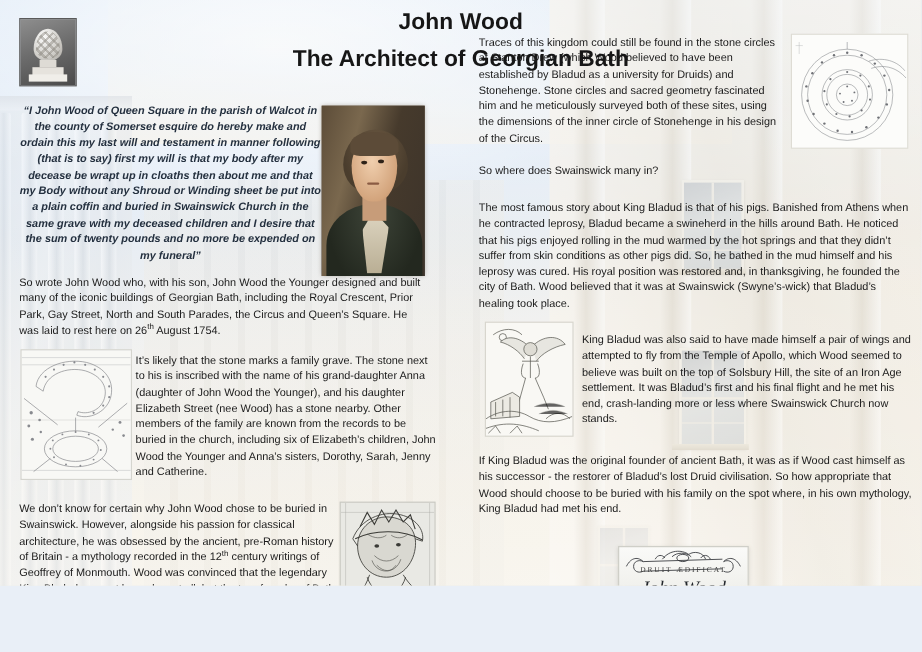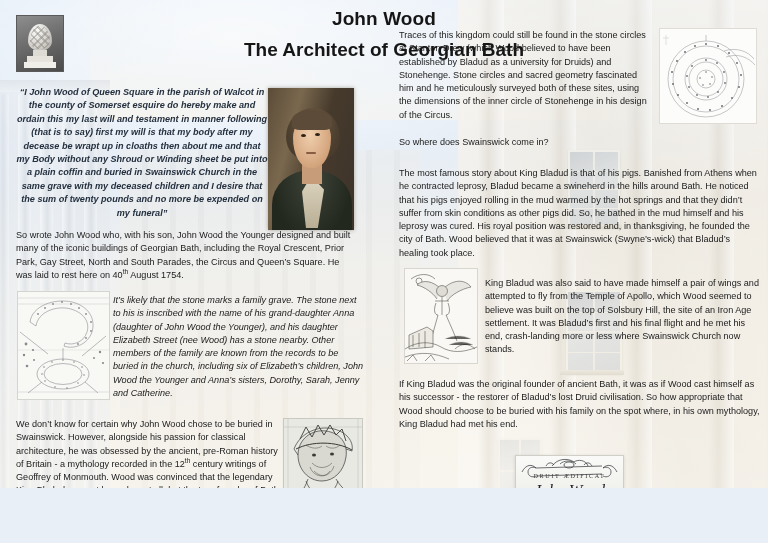--- a/index.html
+++ b/index.html
@@ -95,21 +95,21 @@
   .acorn .base{position:absolute;left:50%;margin-left:-16px;top:46px;width:32px;height:6px;background:#f0eee9;}
 
   .will{
     position:absolute;left:16px;top:86px;width:252px;
     font-size:9.1px;line-height:13.4px;font-style:italic;font-weight:bold;
     color:#24303f;
     text-align:center;
   }
   .para{color:#1b1b1b;font-size:9.1px;line-height:13.3px;}
   .p-wrote{position:absolute;left:16px;top:229px;width:336px;}
-  .p-grave{position:absolute;left:113px;top:294px;width:252px;font-style:italic;}
+  .p-grave{position:absolute;left:113px;top:294px;width:252px;}
   .p-swains{position:absolute;left:16px;top:418px;width:268px;}
 
   .p-traces{position:absolute;left:399px;top:29px;width:252px;}
   .p-where{position:absolute;left:399px;top:136px;width:300px;}
   .p-pigs{position:absolute;left:399px;top:167px;width:360px;}
   .p-wings{position:absolute;left:485px;top:277px;width:277px;}
   .p-final{position:absolute;left:399px;top:378px;width:362px;}
 
   sup{font-size:6.6px;vertical-align:super;line-height:0;}
 
@@ -248,21 +248,21 @@
         <div class="base"></div>
     </div>
 
     <div class="hdr">
       <h1>John Wood</h1>
       <h2>The Architect of Georgian Bath</h2>
     </div>
 
     <div class="will">“I John Wood of Queen Square in the parish of Walcot in the county of Somerset esquire do hereby make and ordain this my last will and testament in manner following (that is to say) first my will is that my body after my decease be wrapt up in cloaths then about me and that my Body without any Shroud or Winding sheet be put into a plain coffin and buried in Swainswick Church in the same grave with my deceased children and I desire that the sum of twenty pounds and no more be expended on my funeral”</div>
 
-    <div class="para p-wrote"><span>So wrote John Wood who, with his son, John Wood the Younger designed and built many of the iconic buildings of Georgian Bath, including the Royal Crescent, Prior Park, Gay Street, North and South Parades, the Circus and Queen’s Square.   He was laid to rest here on 40</span><sup>th</sup><span> August 1754.</span></div>
+    <div class="para p-wrote"><span>So wrote John Wood who, with his son, John Wood the Younger designed and built many of the iconic buildings of Georgian Bath, including the Royal Crescent, Prior Park, Gay Street, North and South Parades, the Circus and Queen’s Square.   He was laid to rest here on 26</span><sup>th</sup><span> August 1754.</span></div>
 
     <div class="para p-grave">It’s likely that the stone marks a family grave.   The stone next to his is inscribed with the name of his grand-daughter Anna (daughter of John Wood the Younger), and his daughter Elizabeth Street (nee Wood) has a stone nearby.  Other members of the family are known from the records to be buried in the church, including six of Elizabeth’s children, John Wood the Younger and Anna’s sisters, Dorothy, Sarah, Jenny and Catherine.</div>
 
     <div class="para p-swains"><span>We don’t know for certain why John Wood chose to be buried in Swainswick.   However, alongside his passion for classical architecture, he was  obsessed by the ancient, pre-Roman history of Britain - a mythology recorded in the 12</span><sup>th</sup><span> century writings of Geoffrey of Monmouth. Wood was convinced that the legendary King Bladud was not legendary at all, but the true founder of Bath, a city the size of Babylon and centre of an ancient Druidic kingdom.</span></div>
 
     <div class="portrait">
       <div class="bgpanel"></div>
       <div class="coat"></div>
       <div class="shirt"></div>
       <div class="neck"></div>
@@ -359,21 +359,21 @@
         <g stroke="#6a6a62" stroke-width=".35" opacity=".5">
           <path d="M0 8 L78 8"></path>
             <path d="M0 94 L78 94"></path>
           <path d="M4 0 L4 99"></path>
             <path d="M74 0 L74 99"></path>
         </g>
       </svg>
     </div>
 
     <div class="para p-traces">Traces of this kingdom could still be found in the stone circles at Stanton Drew (which Wood believed to have been established by Bladud as a university for Druids) and Stonehenge.   Stone circles and sacred geometry fascinated him and he meticulously surveyed both of these sites, using the dimensions of the inner circle of Stonehenge in his  design of the Circus.</div>
-    <div class="para p-where">So where does Swainswick come in?</div>
+    <div class="para p-where">So where does Swainswick many in?</div>
     <div class="para p-pigs">The most famous story about King Bladud is that of his pigs.  Banished from Athens  when he contracted leprosy, Bladud became a swineherd in the hills around Bath.   He noticed that his pigs enjoyed rolling in the mud warmed by the hot springs and that they didn’t suffer from skin conditions as other pigs did.  So, he bathed in the mud himself and his leprosy was cured.  His royal position was restored and, in thanksgiving, he founded the city of Bath.   Wood believed that it was at Swainswick (Swyne’s-wick) that  Bladud’s healing took place.</div>
     <div class="para p-final">If King Bladud was the original founder of ancient Bath, it was as if Wood cast himself as his successor - the restorer of Bladud’s lost Druid civilisation.  So how appropriate that Wood should choose to be buried with his family on the spot where, in his own mythology, King Bladud had met his end.</div>
     <div class="para p-wings">King Bladud was also said to have made himself a pair of wings and attempted to fly from the Temple of Apollo, which Wood seemed to believe was built on the top of Solsbury Hill, the site of an Iron Age settlement.   It was Bladud’s first and his final flight and he met his end, crash-landing more or less where Swainswick Church now stands.</div>
 
     <div class="circleplan">
       <svg width="96" height="94" viewBox="0 0 96 94">
         <rect width="96" height="94" fill="#fcfcfa"></rect>
         <g stroke="#8c8e92" stroke-width=".5" fill="none">
           <circle cx="46" cy="50" r="38"></circle>
           <circle cx="46" cy="50" r="33"></circle>

